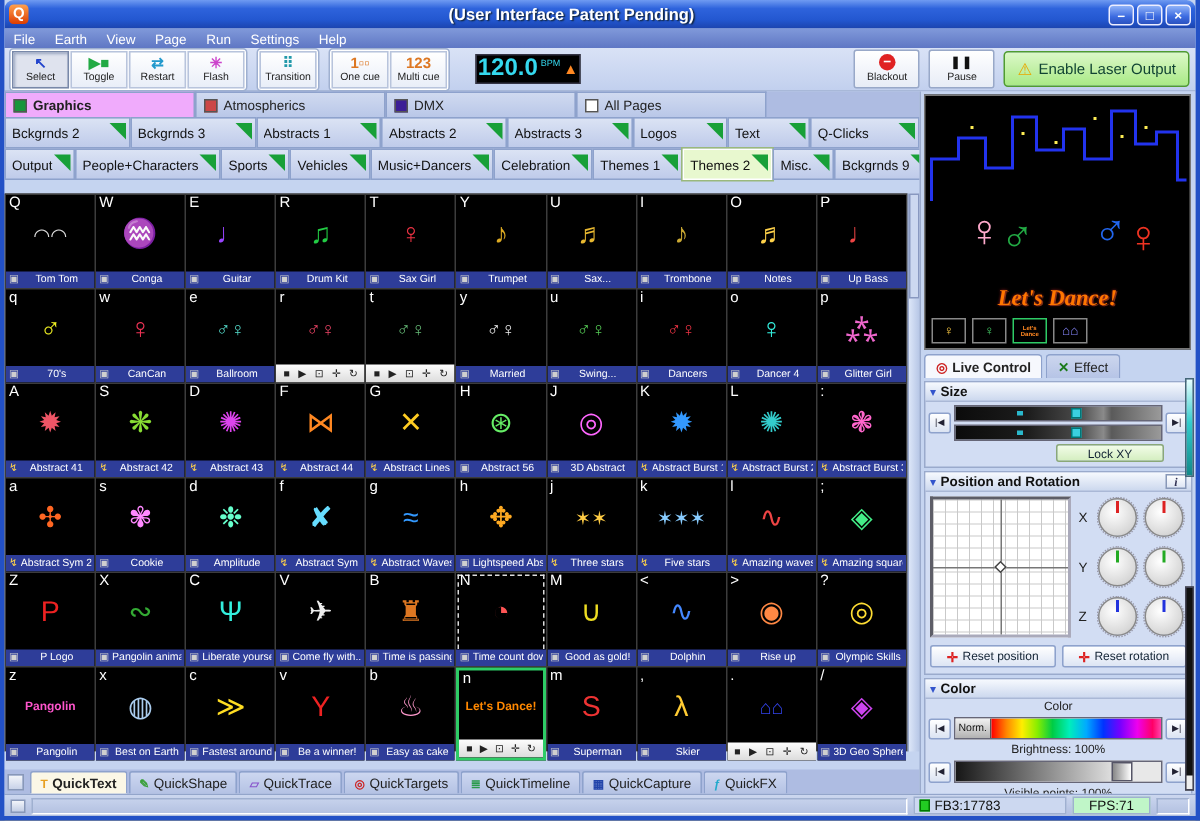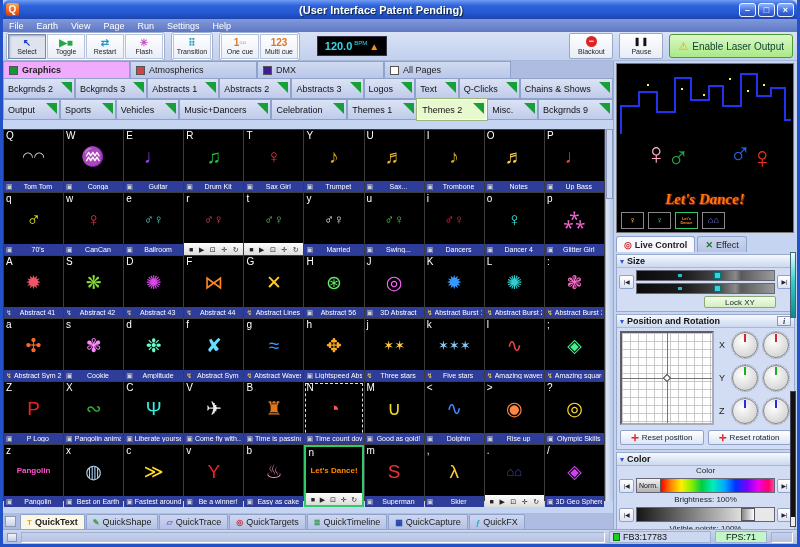--- a/index.html
+++ b/index.html
@@ -19,21 +19,21 @@
   .menu-item { color:#fff; font-size:9px; }
 
   
   .toolbar { height:29px; background:linear-gradient(#d9e2f6,#c2d0ee); display:flex; align-items:center; padding:1px 4px; gap:8px; border-bottom:1px solid #a8b8d8; }
   .tb-group { display:flex; gap:1px; background:#f2f5fb; border:1px solid #fff; outline:1px solid #9fb0d0; border-radius:2px; padding:0; }
   .tb-btn { width:38px; height:25px; display:flex; flex-direction:column; align-items:center; justify-content:center; background:linear-gradient(#ffffff,#e9eef8); border:1px solid #b8c4dc; }
   .tb-btn.pressed { background:#dfe3ee; border:1px solid #7888a8; box-shadow:inset 1px 1px 2px #9aa6c0; }
   .tb-ic { font-size:10px; line-height:11px; font-weight:bold; }
   .tb-lb { font-size:7px; color:#222; line-height:8px; }
   .bpm { width:70px; height:20px; background:#000; border:1px solid #334; margin-left:10px; display:flex; align-items:center; justify-content:center; gap:2px; }
-  .bpm-val { color:#35d8ee; font-size:11px; font-weight:bold; }
+  .bpm-val { color:#35d8ee; font-size:16px; font-weight:bold; }
   .bpm-unit { color:#35d8ee; font-size:6px; align-self:flex-start; margin-top:3px; }
   .bpm-met { color:#ff8822; font-size:10px; }
   .tb-right { margin-left:auto; display:flex; gap:6px; align-items:center; }
   .sq-btn { width:44px; height:26px; background:linear-gradient(#ffffff,#e7ecf6); border:1px solid #98a8c8; border-radius:2px; display:flex; flex-direction:column; align-items:center; justify-content:center; }
   .bo-ic { width:11px; height:11px; border-radius:50%; background:#e02222; color:#fff; font:bold 9px/10px "Liberation Sans",sans-serif; text-align:center; }
   .pa-ic { color:#111; font-size:8px; font-weight:bold; line-height:10px; letter-spacing:1px;}
   .sq-lb { font-size:7px; color:#222; line-height:9px;}
   .enable-btn { height:24px; padding:0 8px; background:linear-gradient(#dcf8c8,#a9e986); border:1px solid #4f9c30; border-radius:3px; display:flex; align-items:center; gap:4px; font-size:10px; color:#143; }
   .warn-ic { color:#e8a800; font-size:11px; }
 
@@ -273,28 +273,28 @@
             <span class="tri"></span>
           </div>
           <div class="cat-tab">
             <span class="ct-lb">Text</span>
             <span class="tri"></span>
           </div>
           <div class="cat-tab">
             <span class="ct-lb">Q-Clicks</span>
             <span class="tri"></span>
           </div>
-          <div class="cat-tab">
-            <span class="ct-lb">Chains &amp; Shows</span>
-            <span class="tri"></span>
-          </div>
         </div>
       <div class="cat-row" id="cat-row2">
           <div class="cat-tab">
             <span class="ct-lb">Output</span>
+            <span class="tri"></span>
+          </div>
+          <div class="cat-tab">
+            <span class="ct-lb">People+Characters</span>
             <span class="tri"></span>
           </div>
           <div class="cat-tab">
             <span class="ct-lb">Sports</span>
             <span class="tri"></span>
           </div>
           <div class="cat-tab">
             <span class="ct-lb">Vehicles</span>
             <span class="tri"></span>
           </div>

